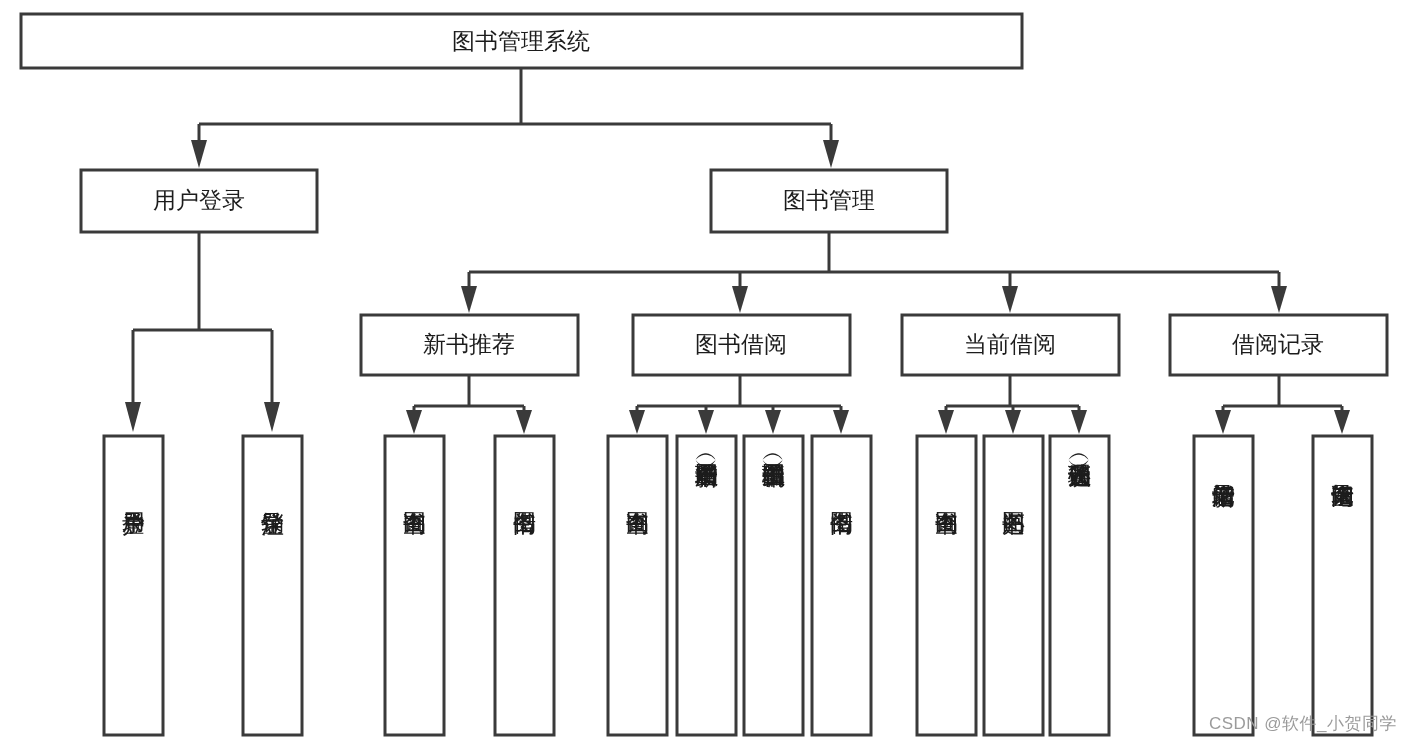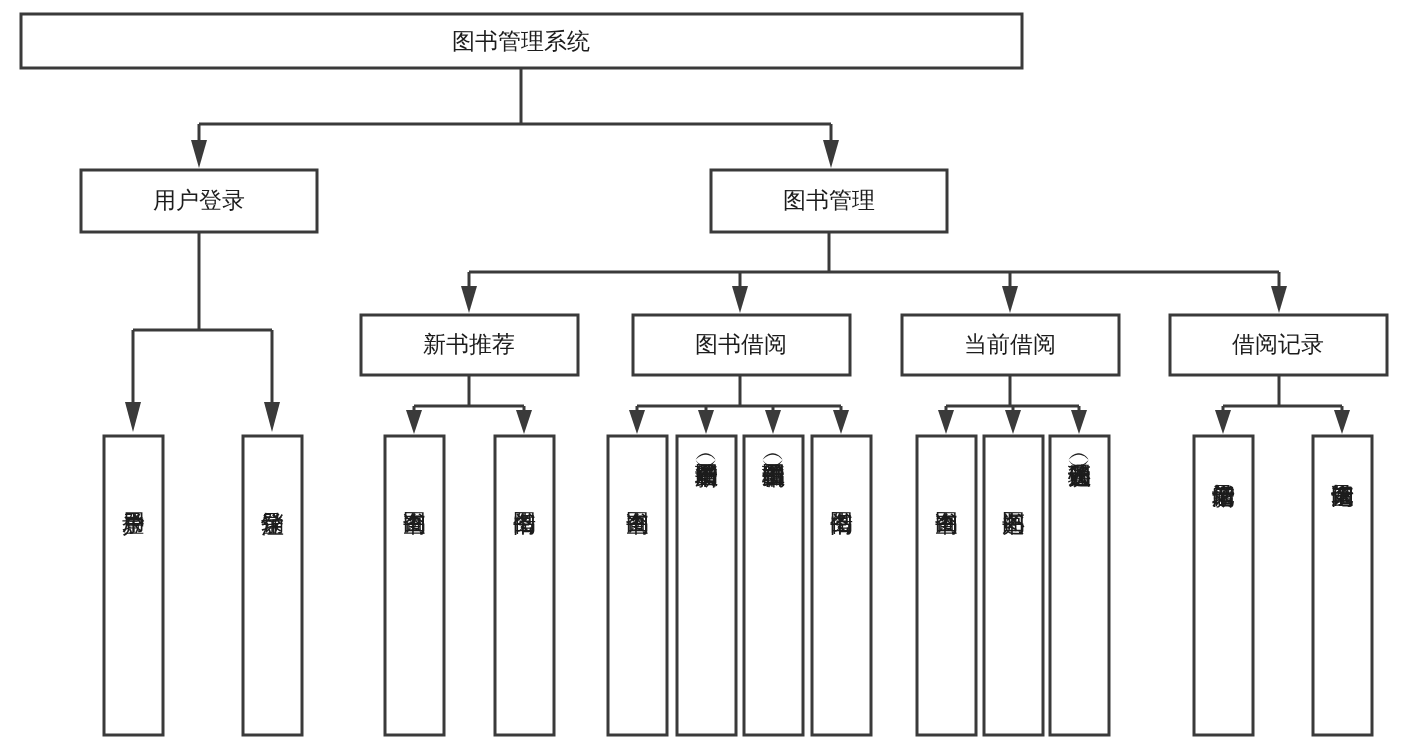--- a/index.html
+++ b/index.html
@@ -185,14 +185,15 @@
       <rect class="node-box" x="1194" y="436" width="59" height="299"></rect>
       <text class="node-label-v" x="1224" y="466">新增借阅记录</text>
     </g>
     <g>
       <rect class="node-box" x="1313" y="436" width="59" height="299"></rect>
       <text class="node-label-v" x="1343" y="466">查询借阅记录</text>
     </g>
 
   </svg>
 
+  <div class="watermark">CSDN @软件_小贺同学</div>
 
 </div>
 
 </body></html>

